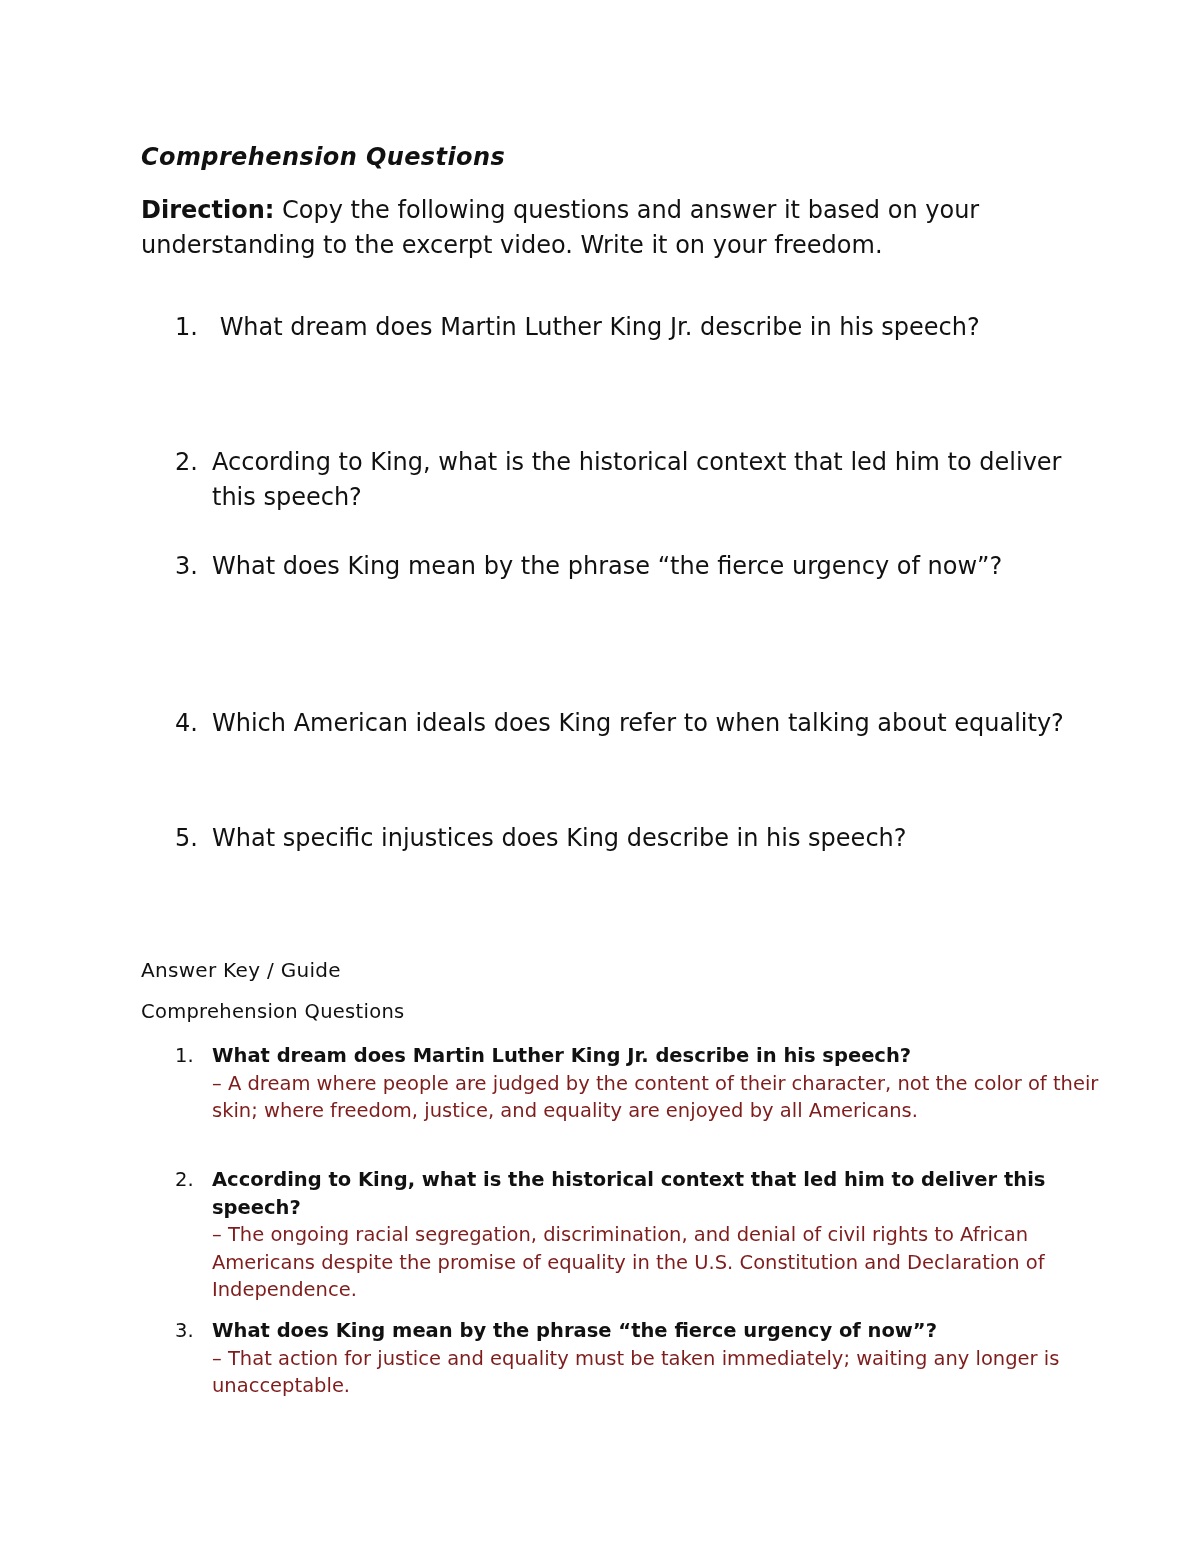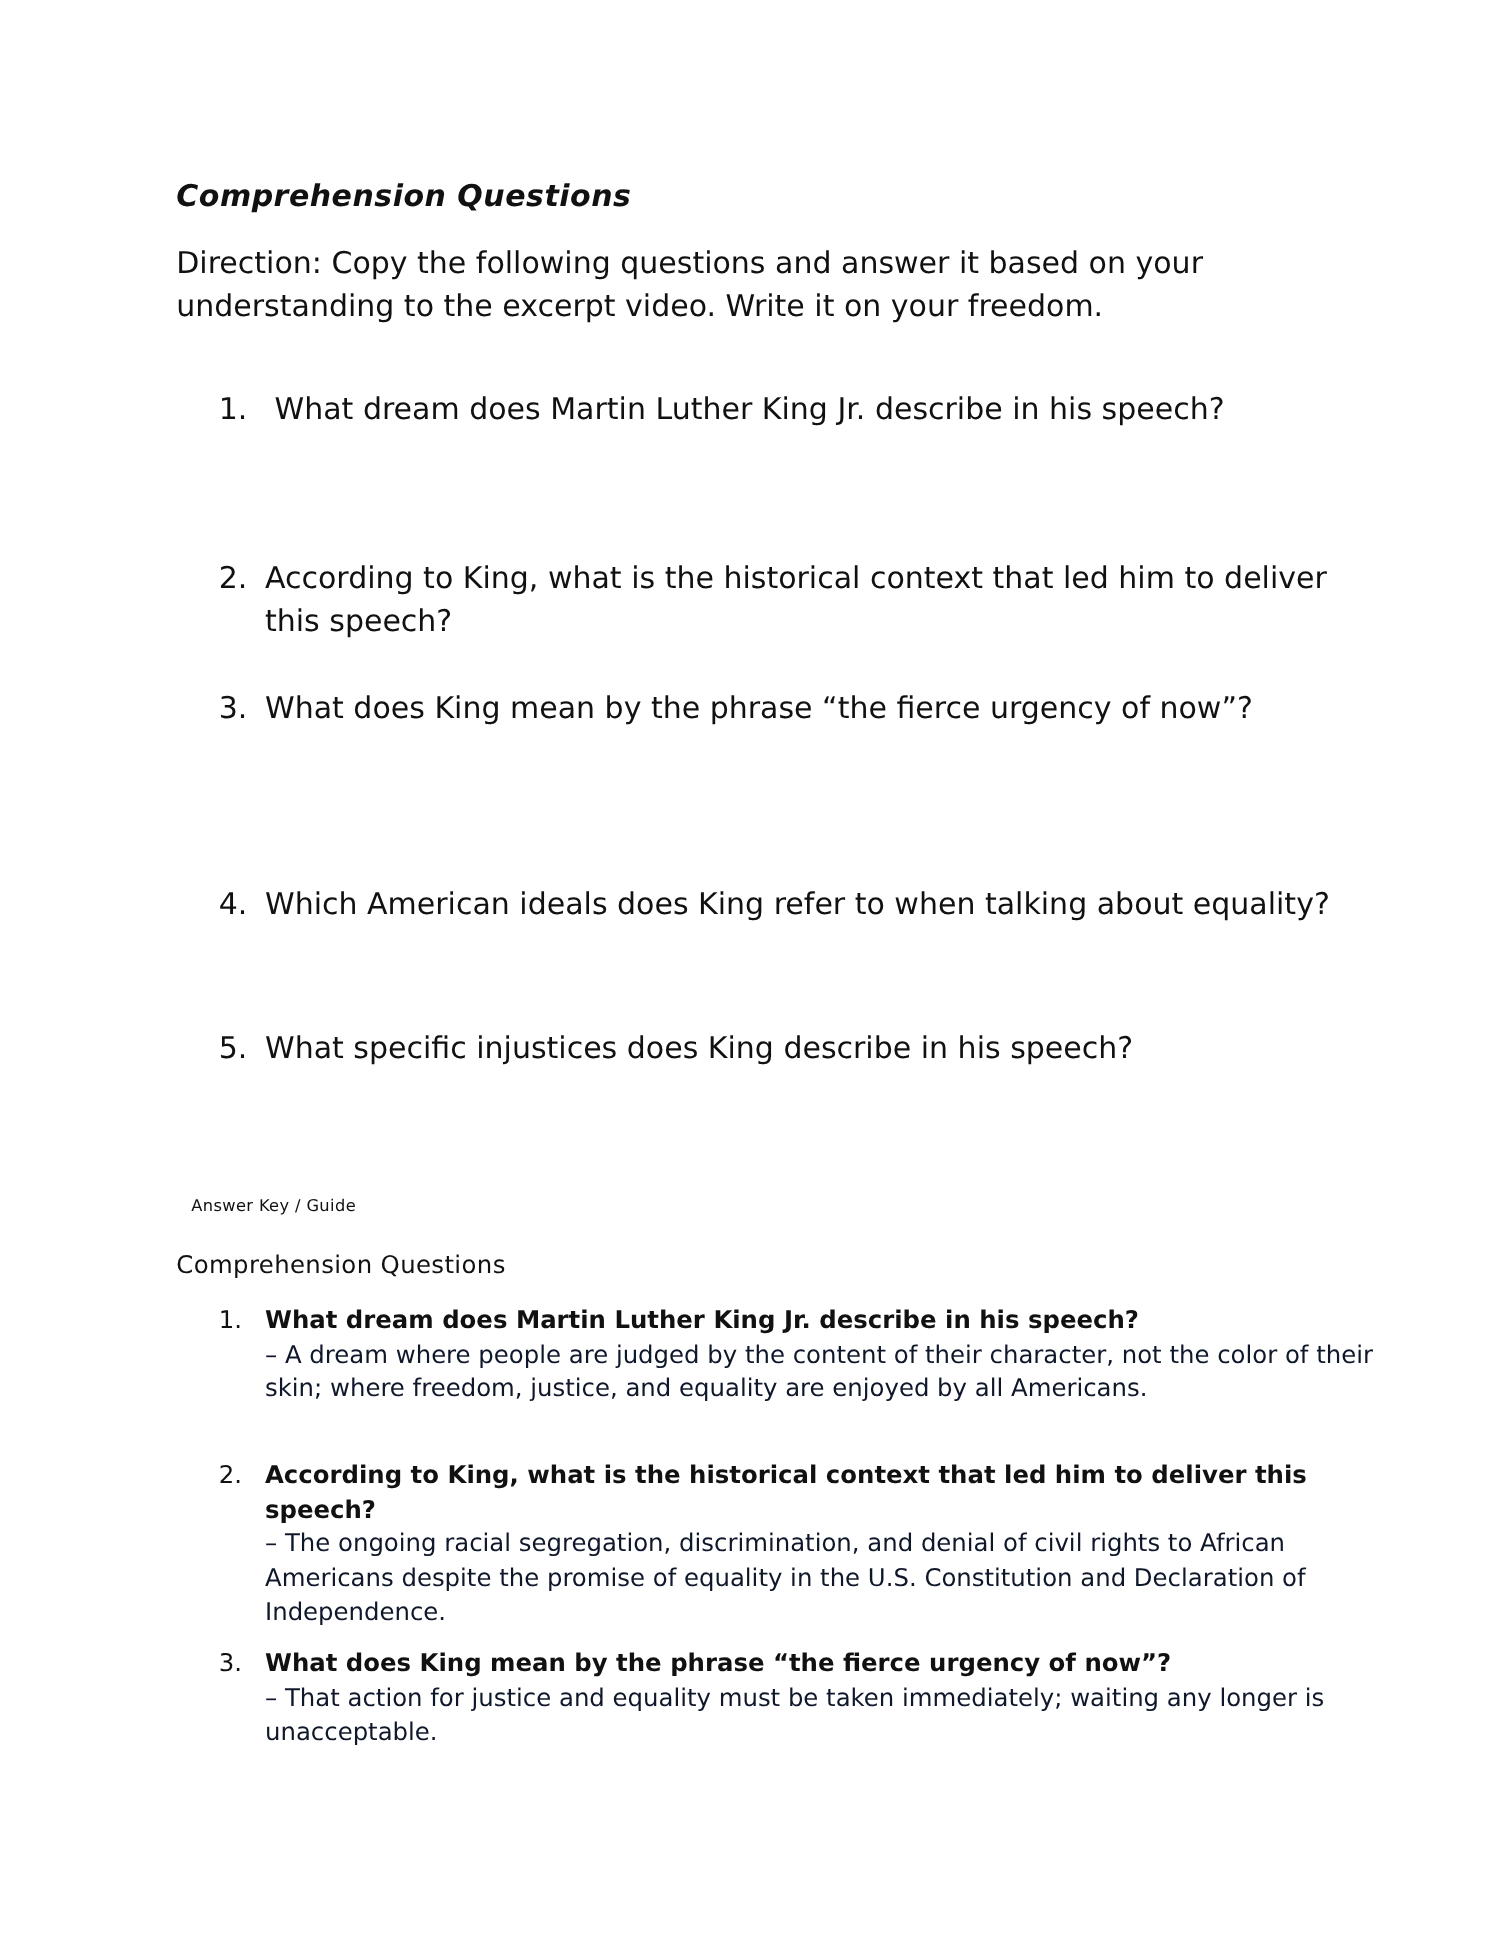--- a/index.html
+++ b/index.html
@@ -1,28 +1,28 @@
 <!DOCTYPE html>
 <html><head>
   <meta charset="utf-8">
   <style>
     html, body { margin: 0; padding: 0; background: #ffffff; }
     body { width: 1200px; height: 1553px; position: relative; overflow: hidden; color: #111; font-family: "DejaVu Sans", sans-serif; }
     .page { position: absolute; left: 141px; top: 0; width: 930px; }
     .title { position: absolute; top: 143px; left: 0; font-size: 24px; font-weight: bold; font-style: italic; letter-spacing: 0.4px; white-space: nowrap; }
     .direction { position: absolute; top: 193px; left: 0; width: 920px; font-size: 24px; line-height: 34.5px; }
-    .direction b { font-weight: normal; }
+    .direction b { font-weight: bold; }
     .q { position: absolute; left: 34px; width: 890px; font-size: 24px; line-height: 35px; padding-left: 37px; text-indent: -37px; }
     .q .num { display: inline-block; width: 37px; text-indent: 0; }
-    .h1 { position: absolute; left: 12px; top: 958px; font-size: 13px; letter-spacing: 0.3px; }
+    .h1 { position: absolute; left: 0; top: 958px; font-size: 20px; letter-spacing: 0.3px; }
     .h2 { position: absolute; left: 0; top: 1000px; font-size: 19.5px; letter-spacing: 0.3px; }
     .a { position: absolute; left: 34px; width: 900px; font-size: 19.5px; line-height: 27.5px; padding-left: 37px; text-indent: -37px; }
     .a .num { display: inline-block; width: 37px; text-indent: 0; }
     .a .qt { font-weight: bold; }
-    .a .ans { display: block; text-indent: 0; color: #0f172a; }
+    .a .ans { display: block; text-indent: 0; color: #7f1d1d; }
   </style>
 </head>
 <body>
 
 <div class="page">
   <div class="title">Comprehension Questions</div>
 
   <div class="direction"><b>Direction:</b><span> Copy the following questions and answer it based on your understanding to the excerpt video. Write it on your freedom.</span></div>
 
   <div class="q" style="top:310px"><span class="num">1.</span><span> What dream does Martin Luther King Jr. describe in his speech?</span></div>

